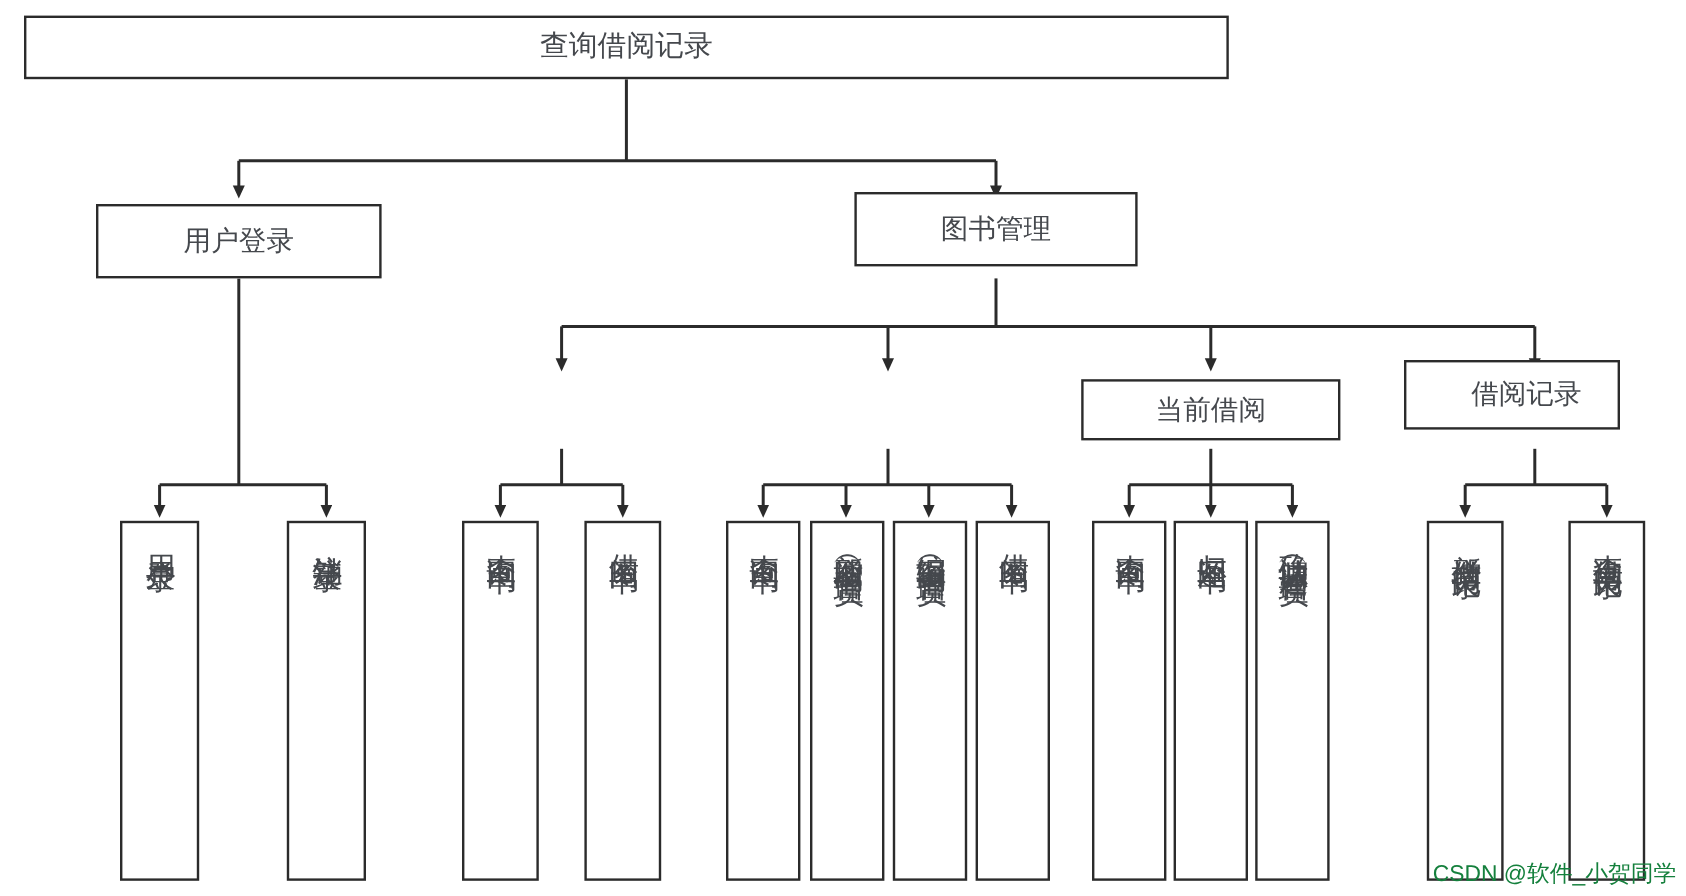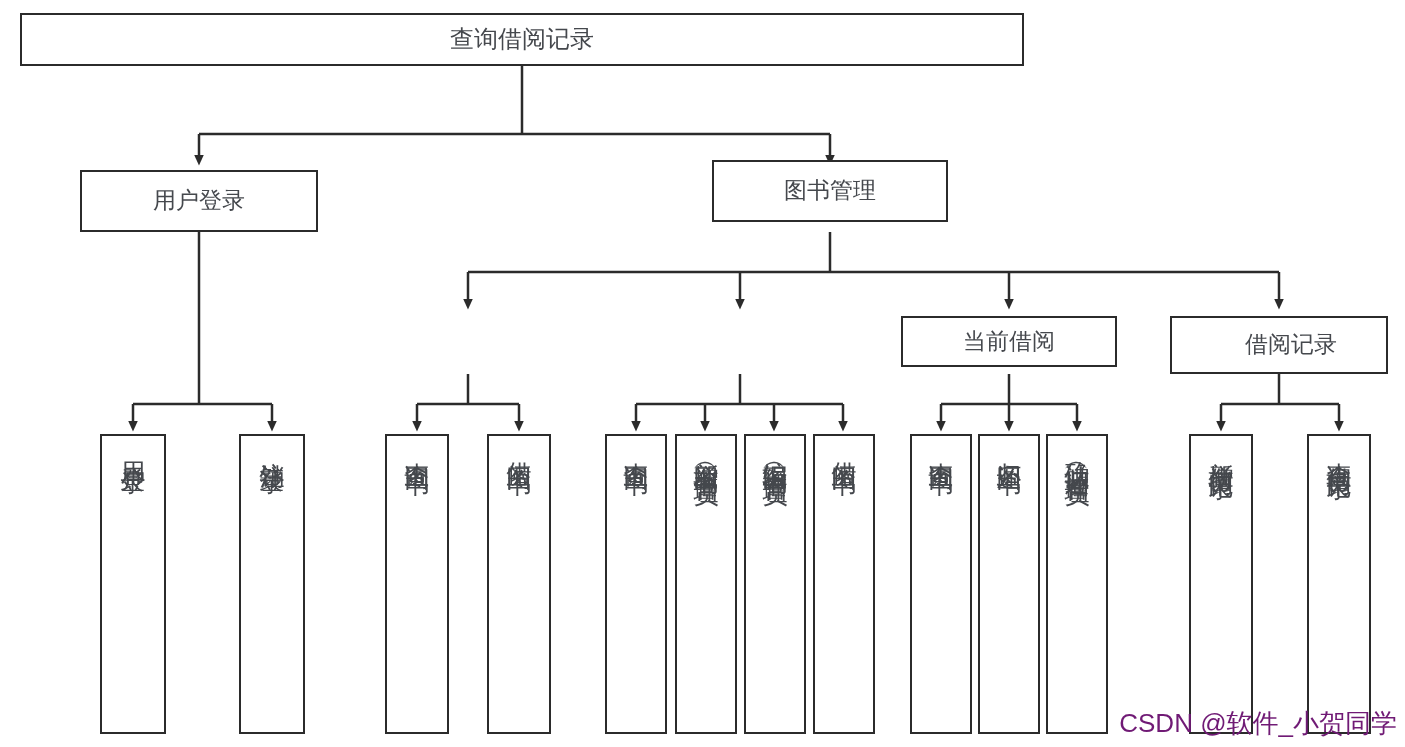--- a/index.html
+++ b/index.html
@@ -44,22 +44,22 @@
     font-size:25px;
     letter-spacing:3px;
     line-height:1.0;
     white-space:nowrap;
   }
 
   
   #watermark{
     position:absolute;
     right:8px;bottom:6px;
-    font-size:26px;
-    color:#701a75;
+    font-size:19px;
+    color:#15803d;
     z-index:6;
     white-space:nowrap;
     pointer-events:none;
   }
 </style>
 </head>
 <body>
 
 <div id="canvas">
 
@@ -124,21 +124,21 @@
   <div class="node h-node" style="left:712px;top:160px;width:236px;height:62px;">
     <span class="lbl">图书管理</span>
   </div>
 
 
 
   <div class="node h-node" style="left:901px;top:316px;width:216px;height:51px;">
     <span class="lbl">当前借阅</span>
   </div>
 
-  <div class="node h-node" style="left:1170px;top:316px;width:218px;height:58px;padding-left:24px;">
+  <div class="node h-node" style="left:1170px;top:300px;width:180px;height:58px;padding-left:24px;">
     <span class="lbl">借阅记录</span>
   </div>
 
   <div class="node v-node" style="left:100px;top:434px;width:66px;height:300px;">
     <span class="lbl">用户登录</span>
   </div>
   <div class="node v-node" style="left:239px;top:434px;width:66px;height:300px;">
     <span class="lbl">注销登录</span>
   </div>
 

